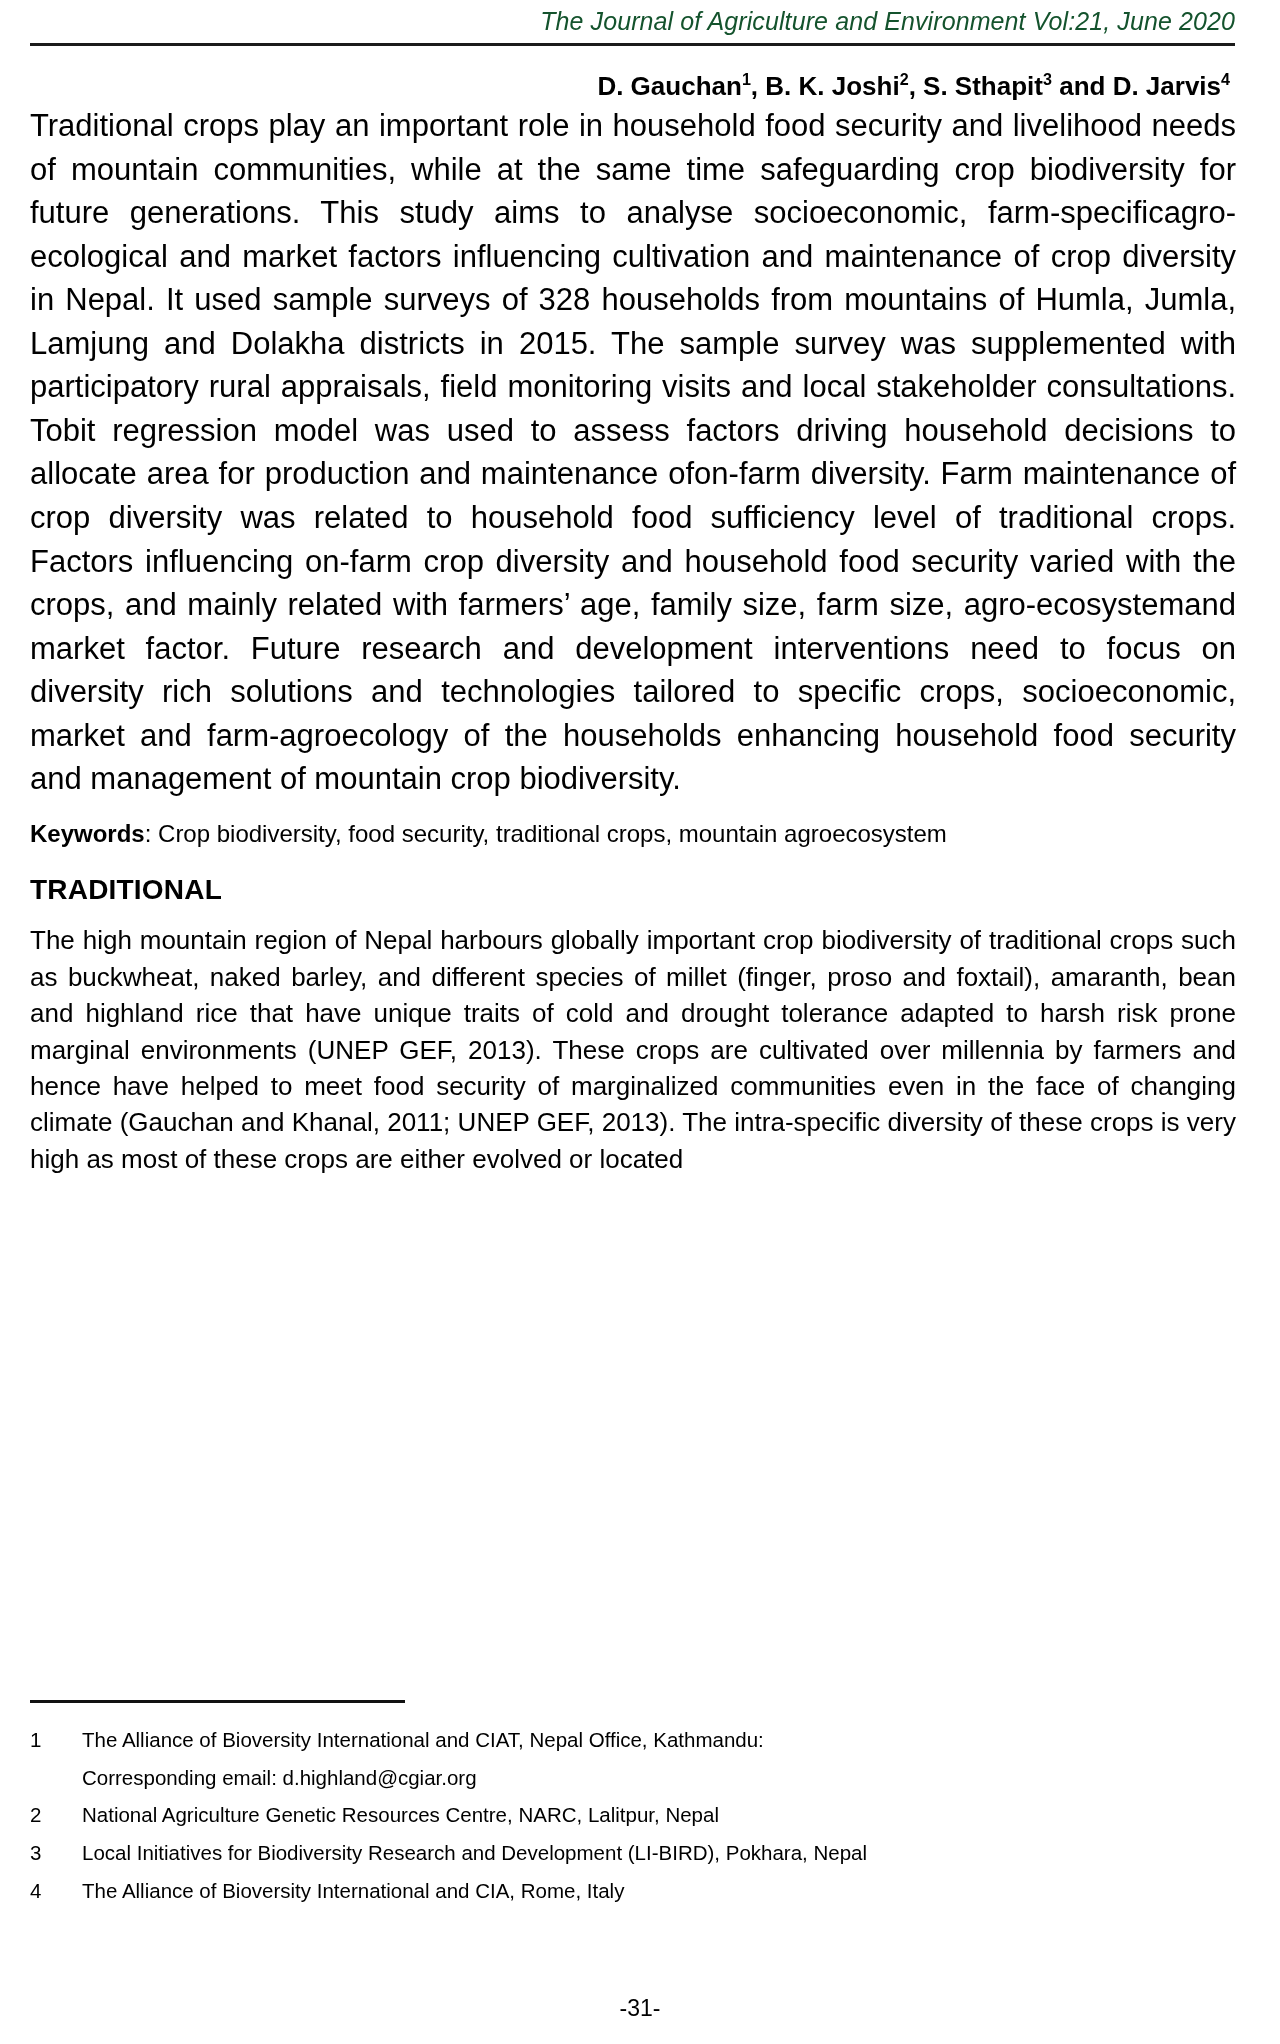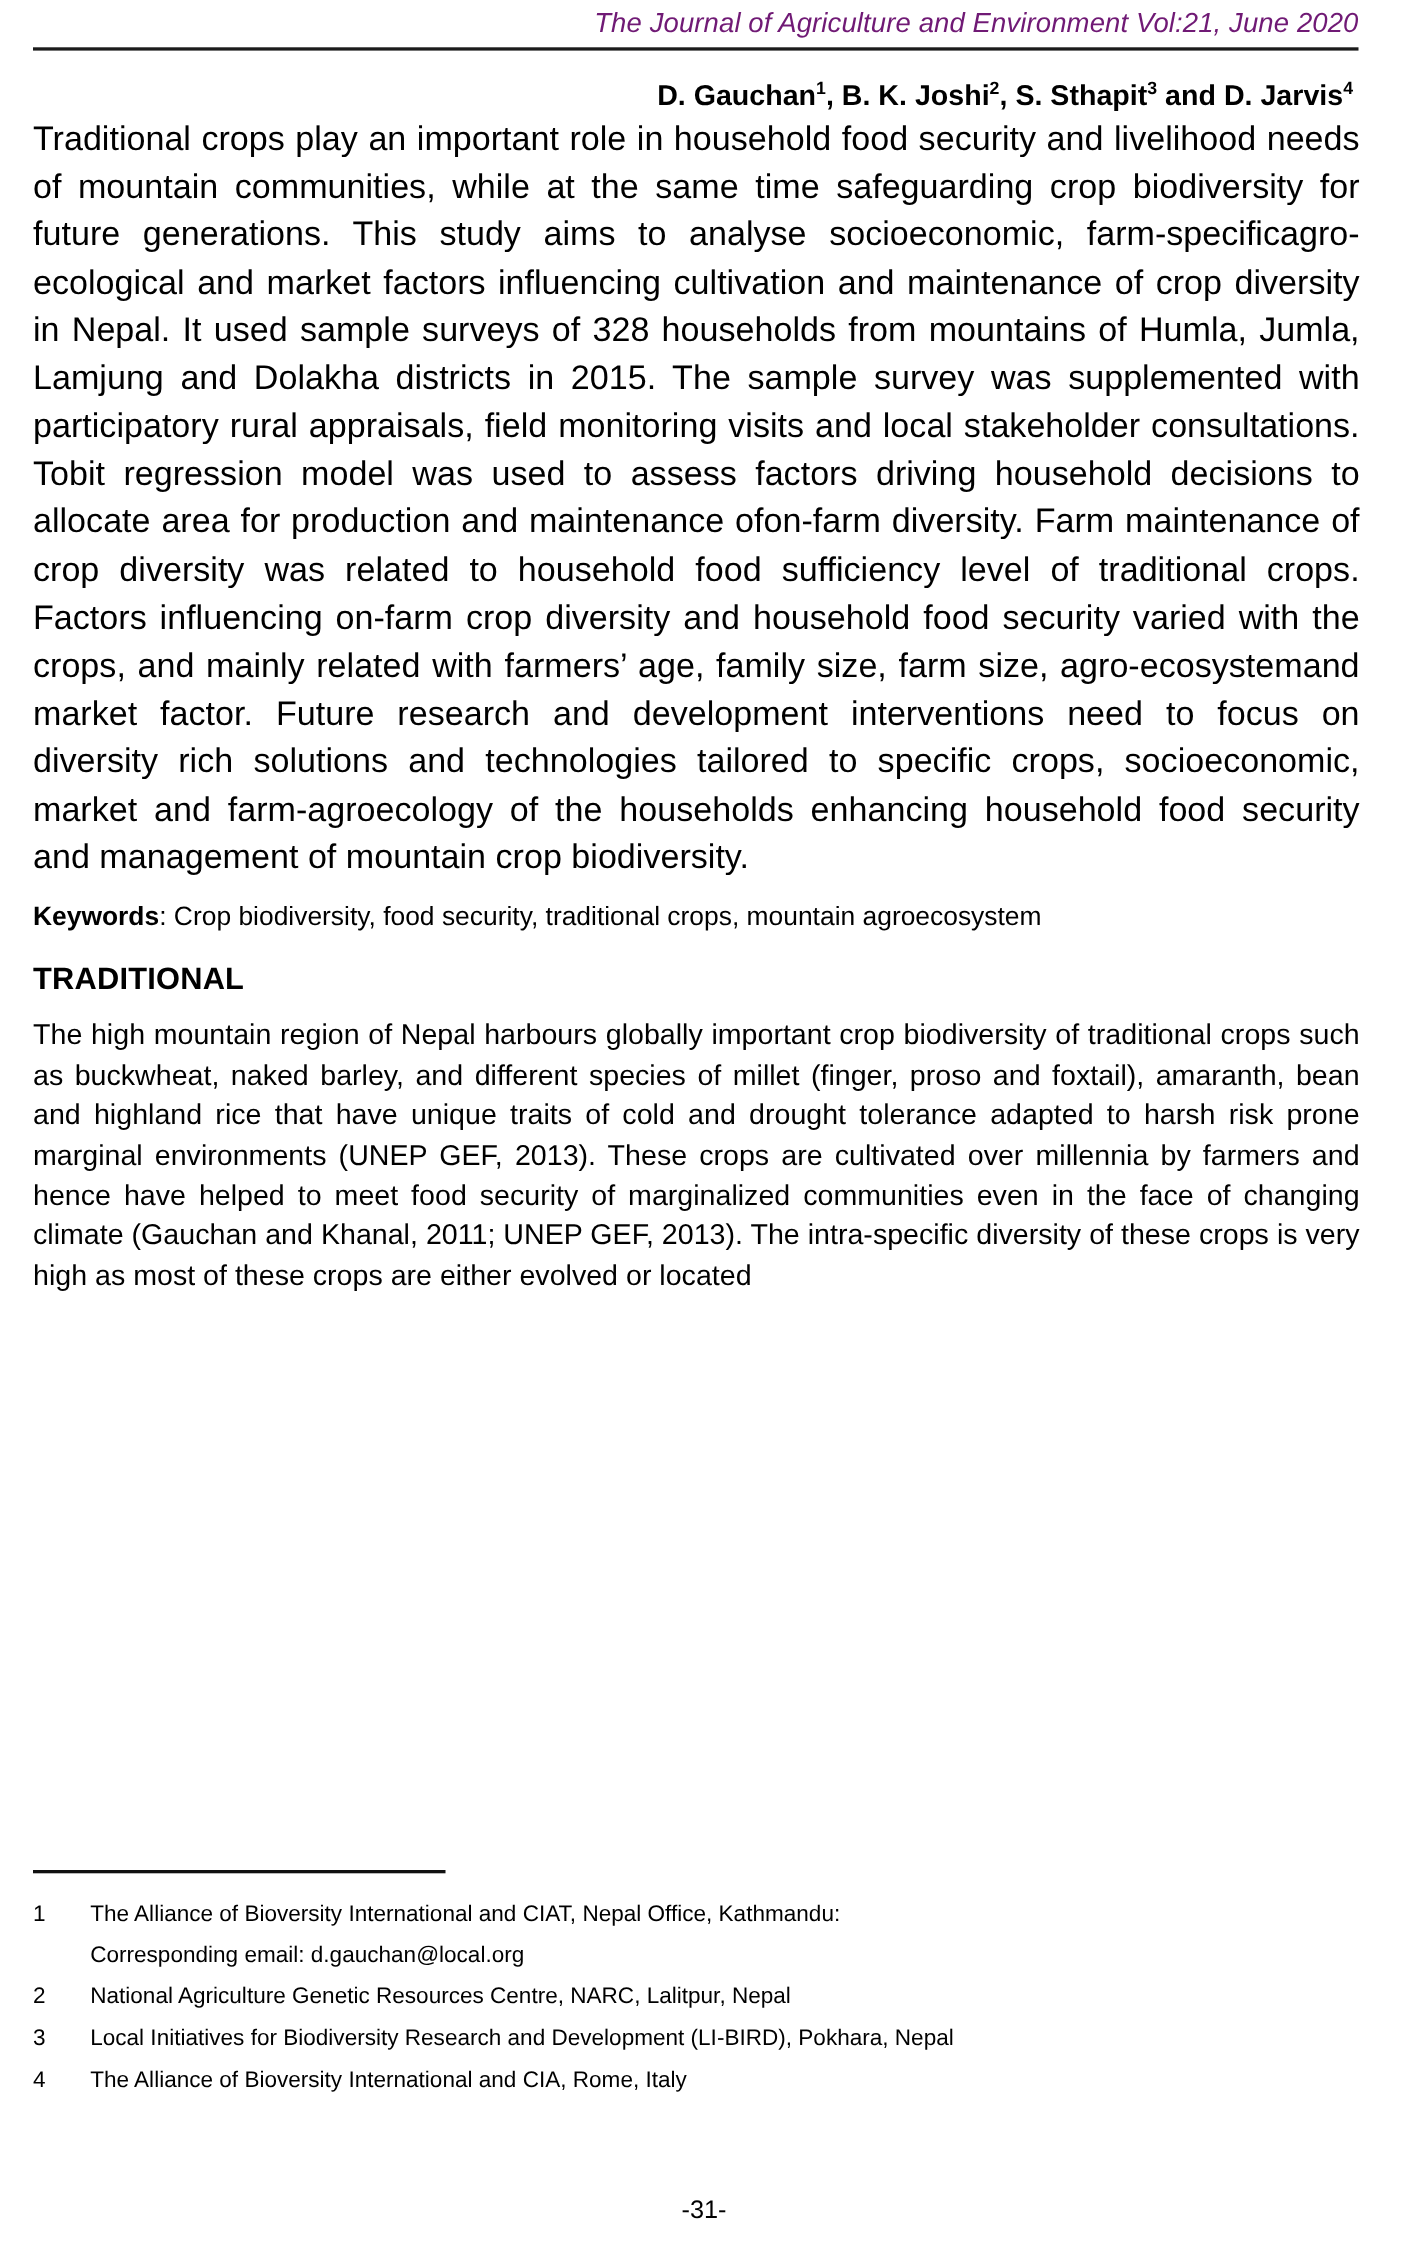--- a/index.html
+++ b/index.html
@@ -22,21 +22,21 @@
     position: relative;
     box-sizing: border-box;
     padding: 0 38px 0 30px;
   }
 
   
   .running-head {
     text-align: right;
     font-style: italic;
     font-size: 25px;
-    color: #701a75;
+    color: #14532d;
     letter-spacing: 0.1px;
     padding-top: 6px;
     padding-right: 7px;
     line-height: 1.25;
     white-space: nowrap;
   }
   .head-rule {
     border: none;
     border-top: 3px solid #1b1b1b;
     margin: 6px 7px 0 0;
@@ -178,21 +178,21 @@
     <p>The high mountain region of Nepal harbours globally important crop biodiversity of traditional crops such as buckwheat, naked barley, and different species of millet (finger, proso  and foxtail), amaranth, bean and highland rice that have unique traits of cold and drought tolerance adapted to harsh risk prone marginal environments (UNEP GEF, 2013). These crops are cultivated over millennia by farmers and hence have helped to meet food security of marginalized communities even in the face of changing climate (Gauchan and Khanal, 2011; UNEP GEF, 2013). The intra-specific diversity of these crops is very high as most of these crops are either evolved or located</p>
   </div>
 
   <div class="footnote-area">
     <hr class="footnote-rule">
 
     <div class="footnote">
       <span class="fn-num">1</span>
       <span class="fn-text">The Alliance of Bioversity International and CIAT, Nepal Office, Kathmandu:</span>
     </div>
-    <div class="fn-sub">Corresponding email: d.gauchan@local.org</div>
+    <div class="fn-sub">Corresponding email: d.highland@cgiar.org</div>
 
     <div class="footnote">
       <span class="fn-num">2</span>
       <span class="fn-text">National Agriculture Genetic Resources Centre, NARC, Lalitpur, Nepal</span>
     </div>
 
     <div class="footnote">
       <span class="fn-num">3</span>
       <span class="fn-text">Local Initiatives for Biodiversity Research and Development (LI-BIRD), Pokhara, Nepal</span>
     </div>

